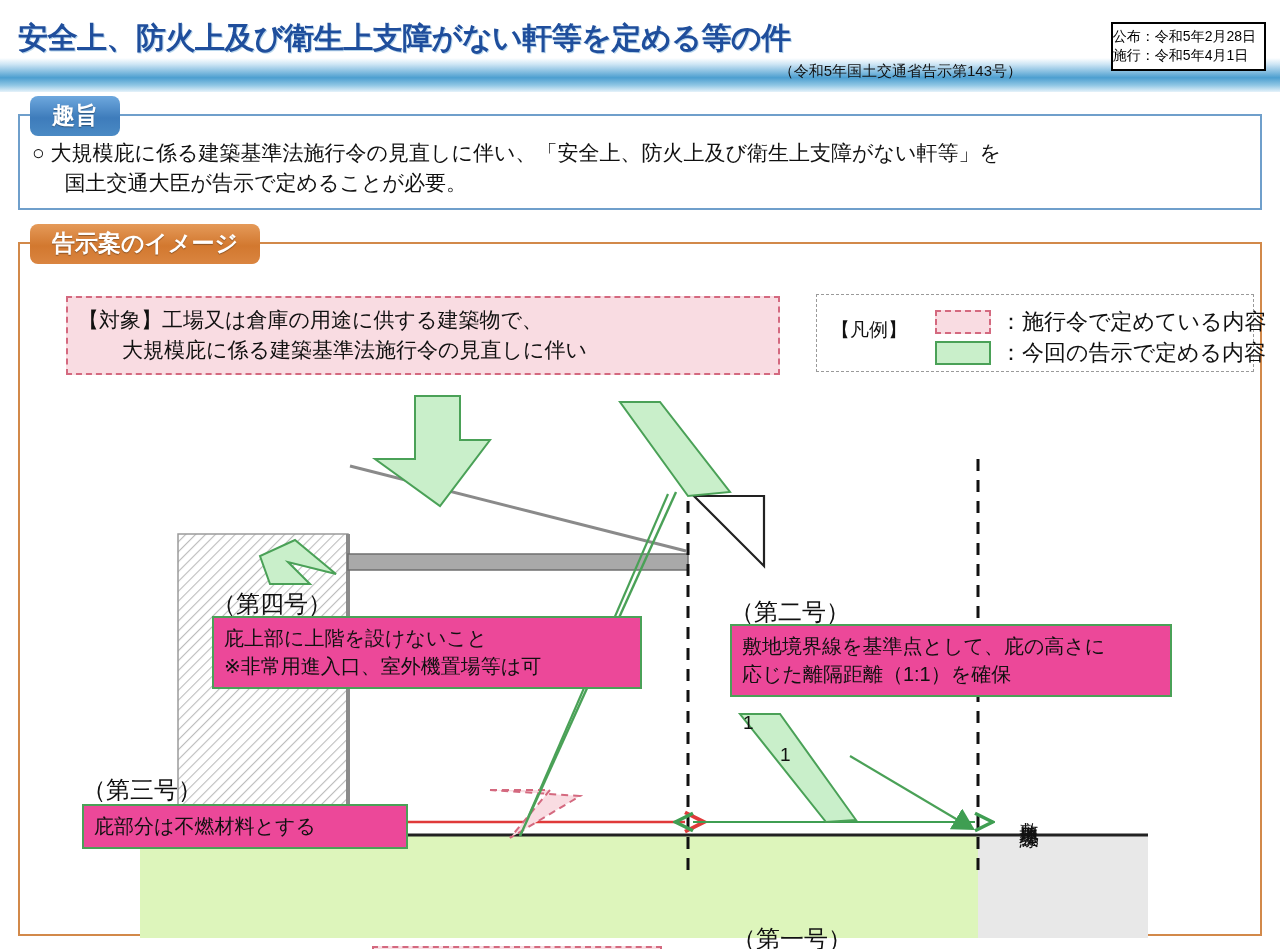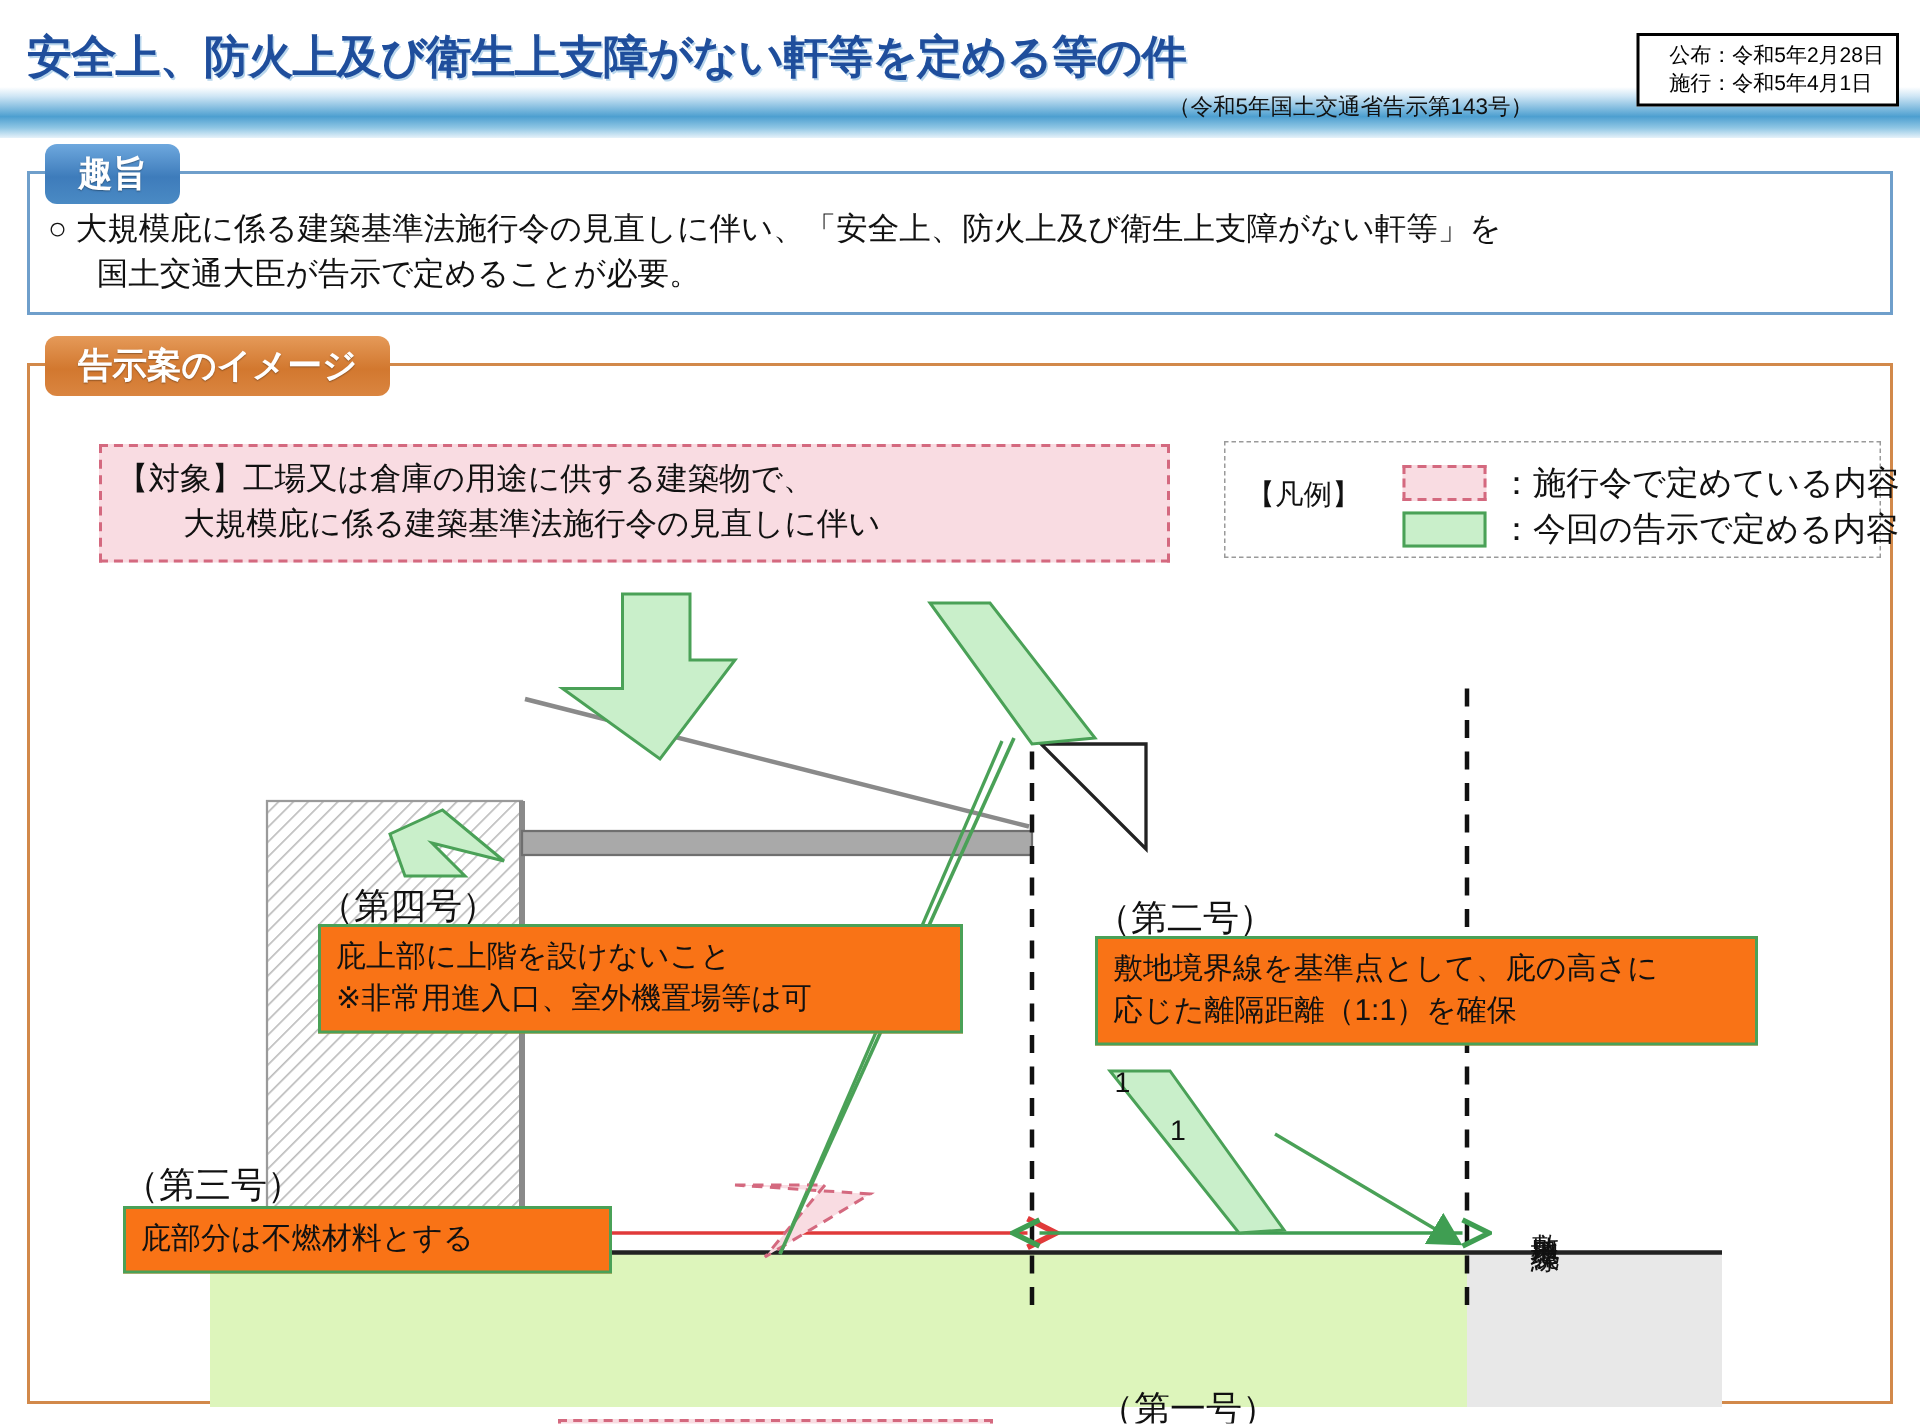--- a/index.html
+++ b/index.html
@@ -27,21 +27,21 @@
     letter-spacing: -0.5px; white-space: nowrap;
     text-shadow: 1px 1px 0 #b9d6ec;
   }
   #title-subnote {
     position: absolute; right: 258px; top: 62px;
     font-size: 15px; color: #111111; white-space: nowrap;
   }
   #date-box {
     position: absolute; right: 14px; top: 22px;
     border: 2px solid #000000; background: #ffffff;
-    padding: 3px 8px 4px 20px; line-height: 1.35;
+    padding: 3px 8px 4px 0; line-height: 1.35;
   }
   #date-box div { font-size: 14px; color: #000000; white-space: nowrap; }
 
   
   #shushi-section { position: absolute; left: 14px; top: 96px; width: 1252px; height: 122px; }
   .sec-tab {
     position: absolute; left: 16px; top: 0;
     padding: 4px 22px 5px 22px;
     border-radius: 8px 8px 8px 8px;
     font-size: 23px; font-weight: bold; color: #ffffff;
@@ -94,21 +94,21 @@
   #diagram { position: absolute; left: 0; top: 0; width: 1244px; height: 694px; }
   #diagram svg { position: absolute; left: 0; top: 0; }
 
   
   .tagline { position: absolute; font-size: 24px; color: #111111; white-space: nowrap; }
   .callout {
     position: absolute; box-sizing: border-box;
     font-size: 20px; color: #111111; line-height: 1.4;
     padding: 6px 10px 7px 10px;
   }
-  .callout.green { background: #f97316; border: 2px solid #4aa157; }
+  .callout.green { background: #ec4899; border: 2px solid #4aa157; }
   .callout.pink  { background: #f9dce2; border: 2px dashed #d4697f; }
 
   #cb-4  { left: 192px; top: 372px; width: 430px; }
   #tl-4  { left: 192px; top: 344px; }
   #cb-2  { left: 710px; top: 380px; width: 442px; }
   #tl-2  { left: 710px; top: 352px; }
   #cb-3  { left: 62px; top: 560px; width: 326px; }
   #tl-3  { left: 62px; top: 530px; }
   #cb-len{ left: 352px; top: 702px; width: 290px; }
   #tl-1  { left: 712px; top: 679px; }

